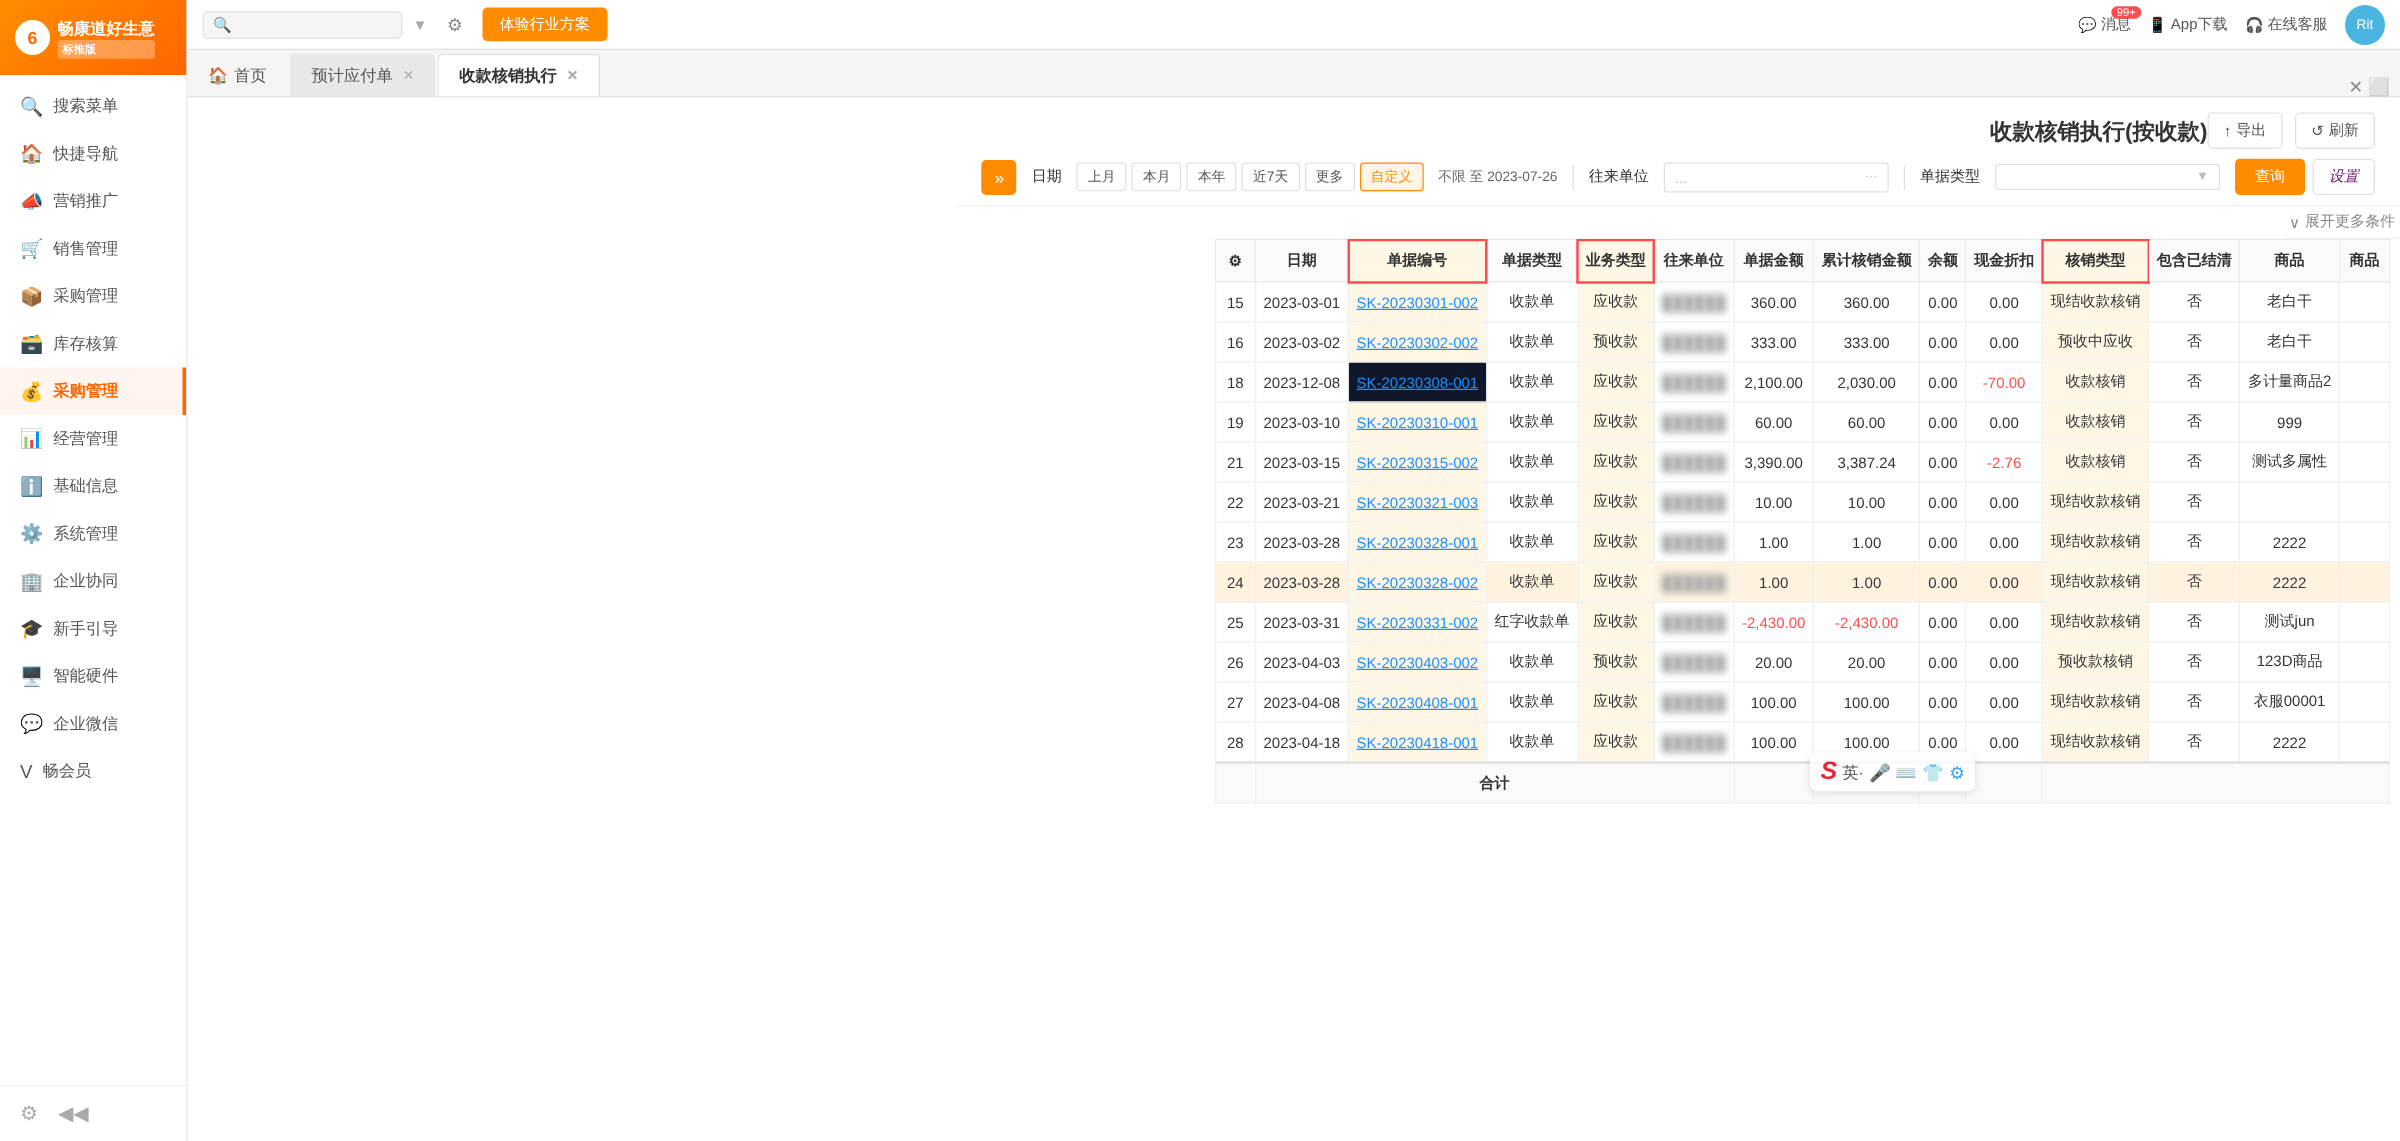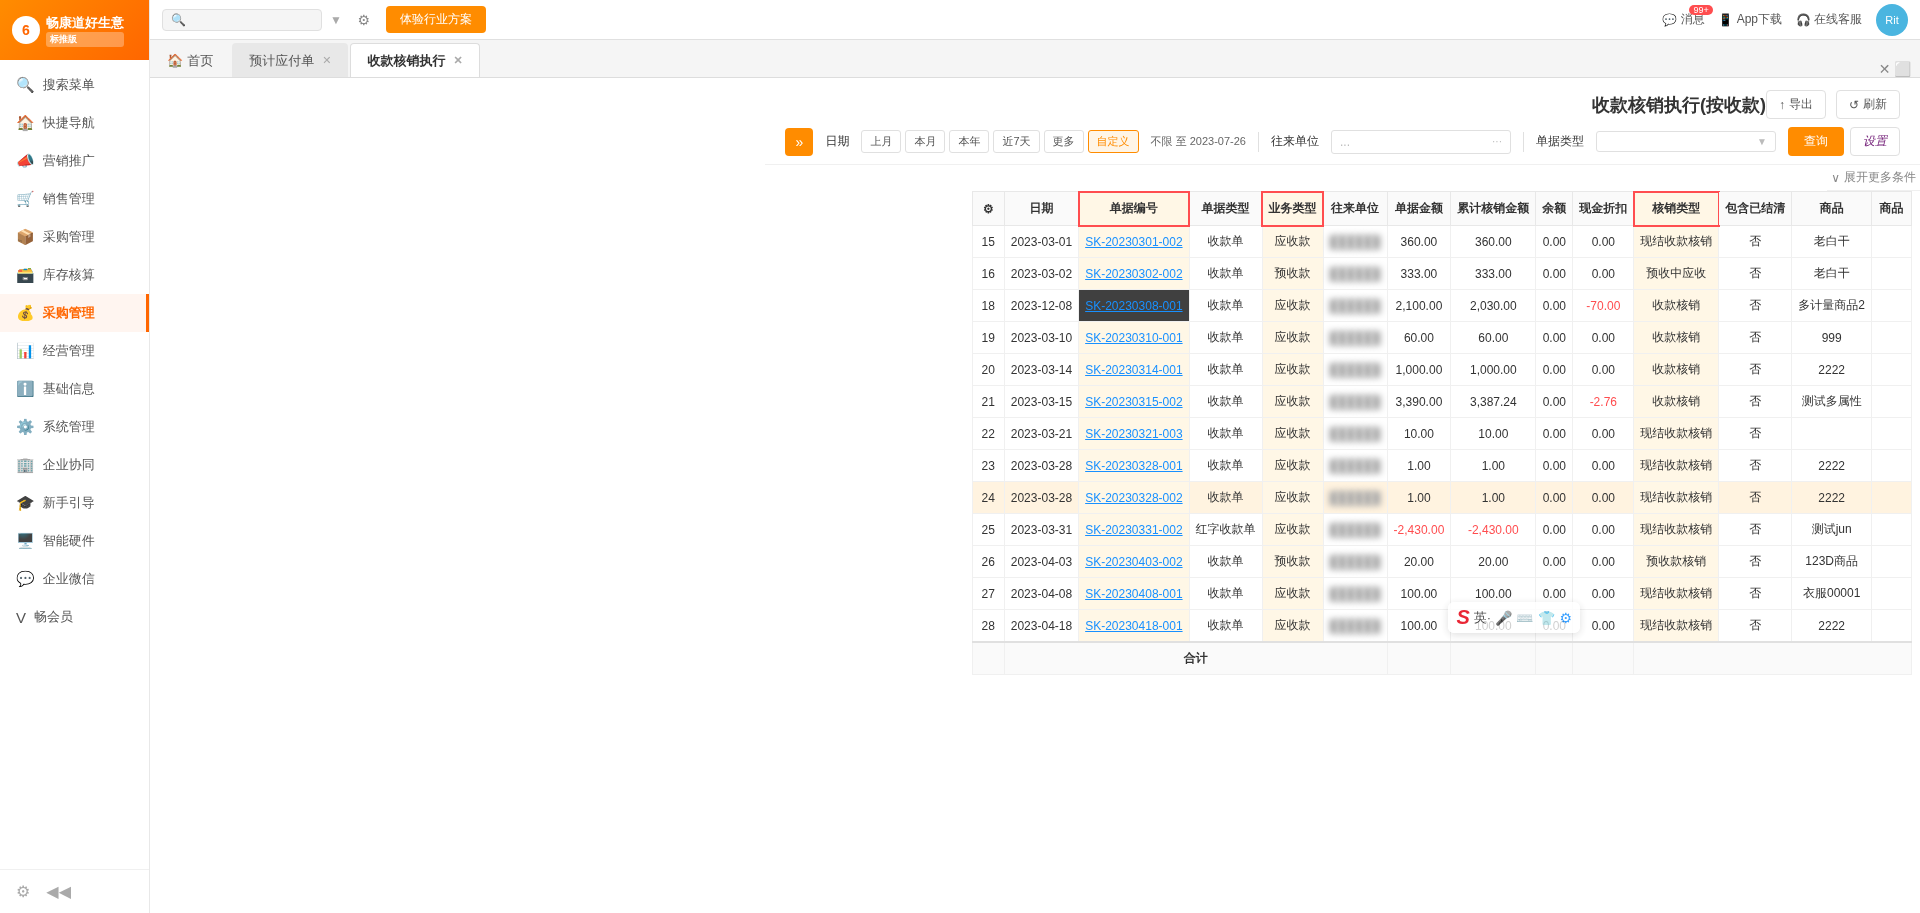--- a/index.html
+++ b/index.html
@@ -318,21 +318,21 @@
       <td>0.00</td>
       <td class="">0.00</td>
       <td style="background:#fff7e6;">预收中应收</td>
       <td>否</td>
       <td>老白干</td>
       <td style="width:40px;"></td>
     </tr>
             <tr>
       <td>18</td>
       <td>2023-12-08</td>
-      <td style="background:#404040;margin-left:44px;"><span class="link-text">SK-20230308-001</span></td>
+      <td style="background:#0f172a;margin-left:44px;"><span class="link-text">SK-20230308-001</span></td>
       <td>收款单</td>
       <td style="background:#fff7e6;">应收款</td>
       <td><span class="blurred">██████</span></td>
       <td class="">2,100.00</td>
       <td class="">2,030.00</td>
       <td>0.00</td>
       <td class="neg-value">-70.00</td>
       <td style="background:#fff7e6;">收款核销</td>
       <td>否</td>
       <td>多计量商品2</td>
@@ -345,36 +345,20 @@
       <td>收款单</td>
       <td style="background:#fff7e6;">应收款</td>
       <td><span class="blurred">██████</span></td>
       <td class="">60.00</td>
       <td class="">60.00</td>
       <td>0.00</td>
       <td class="">0.00</td>
       <td style="background:#fff7e6;">收款核销</td>
       <td>否</td>
       <td>999</td>
-      <td style="width:40px;"></td>
-    </tr>
-            <tr>
-      <td>20</td>
-      <td>2023-03-14</td>
-      <td style="background:#fff7e6;"><span class="link-text">SK-20230314-001</span></td>
-      <td>收款单</td>
-      <td style="background:#fff7e6;">应收款</td>
-      <td><span class="blurred">██████</span></td>
-      <td class="">1,000.00</td>
-      <td class="">1,000.00</td>
-      <td>0.00</td>
-      <td class="">0.00</td>
-      <td style="background:#fff7e6;">收款核销</td>
-      <td>否</td>
-      <td>2222</td>
       <td style="width:40px;"></td>
     </tr>
             <tr>
       <td>21</td>
       <td>2023-03-15</td>
       <td style="background:#fff7e6;"><span class="link-text">SK-20230315-002</span></td>
       <td>收款单</td>
       <td style="background:#fff7e6;">应收款</td>
       <td><span class="blurred">██████</span></td>
       <td class="">3,390.00</td>

